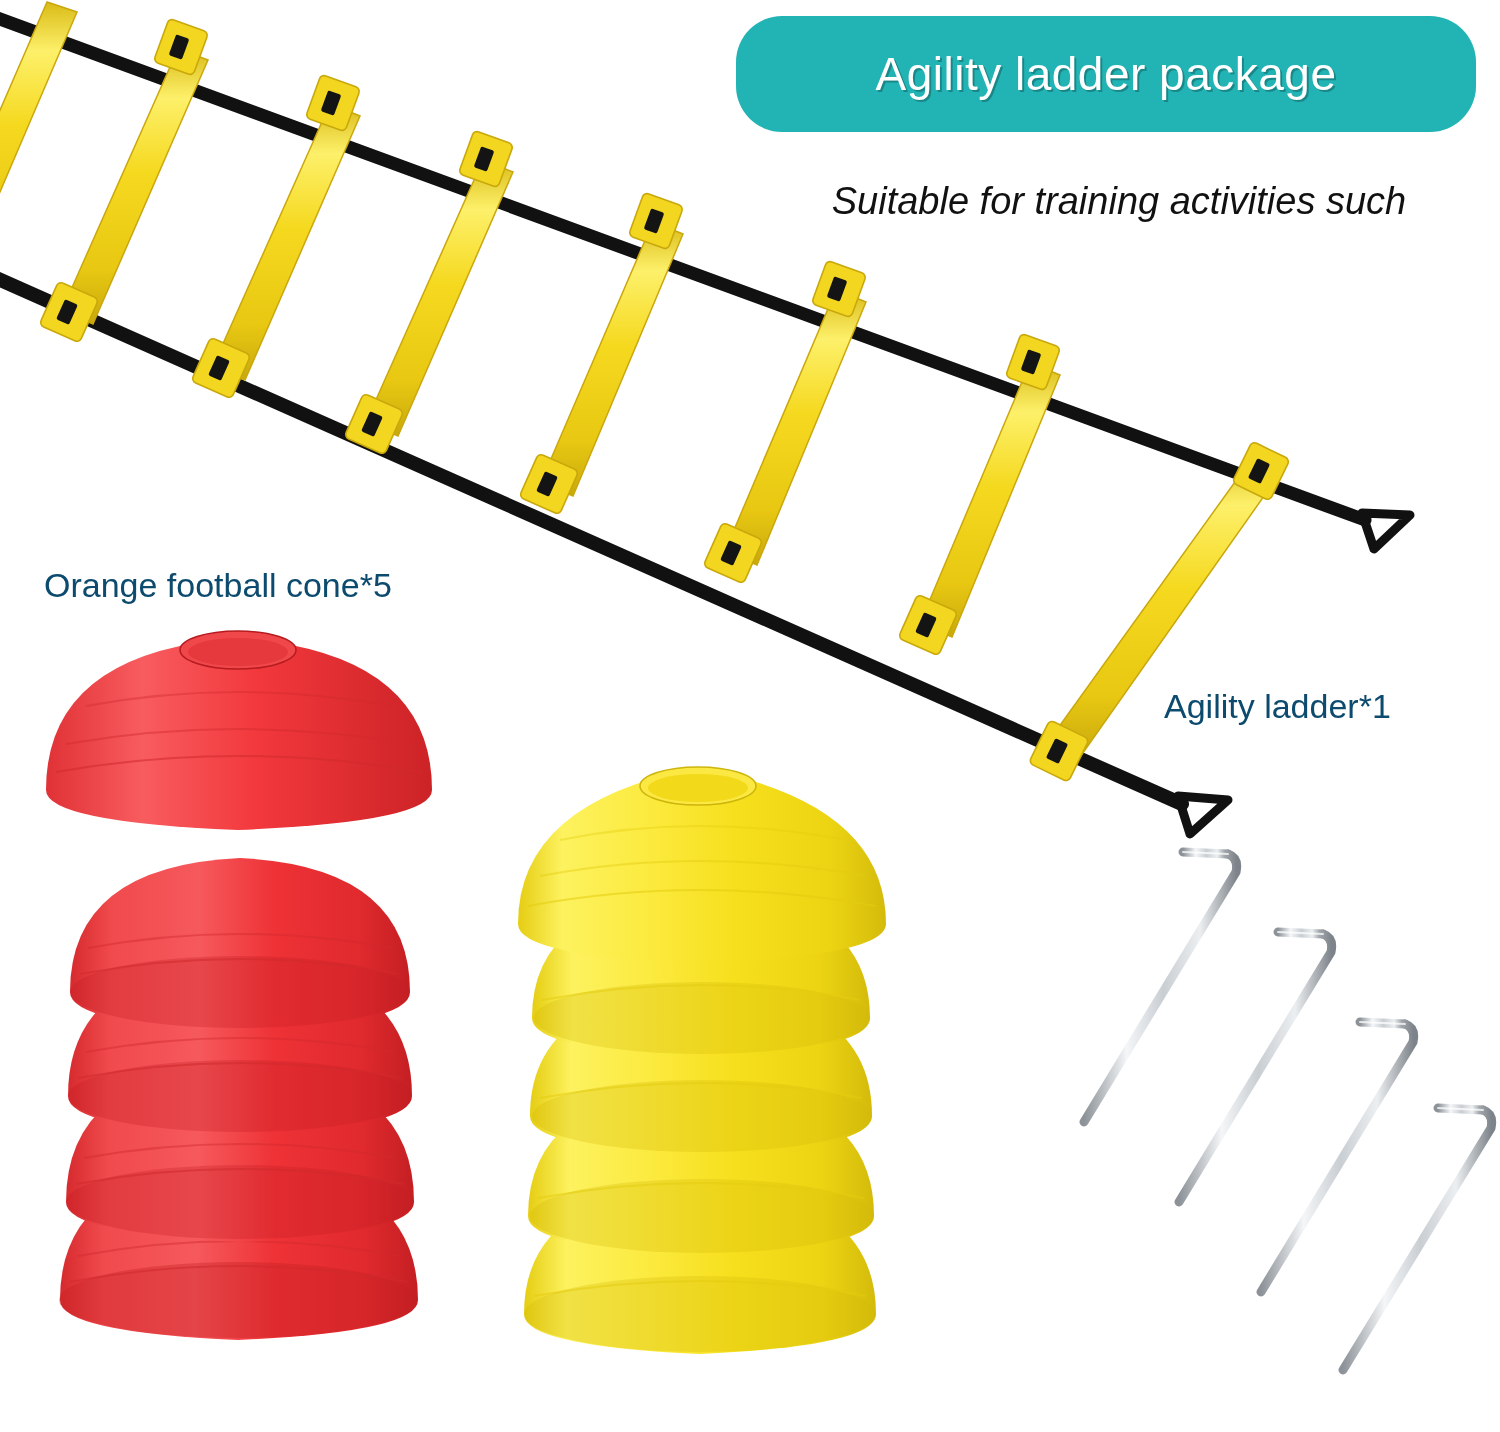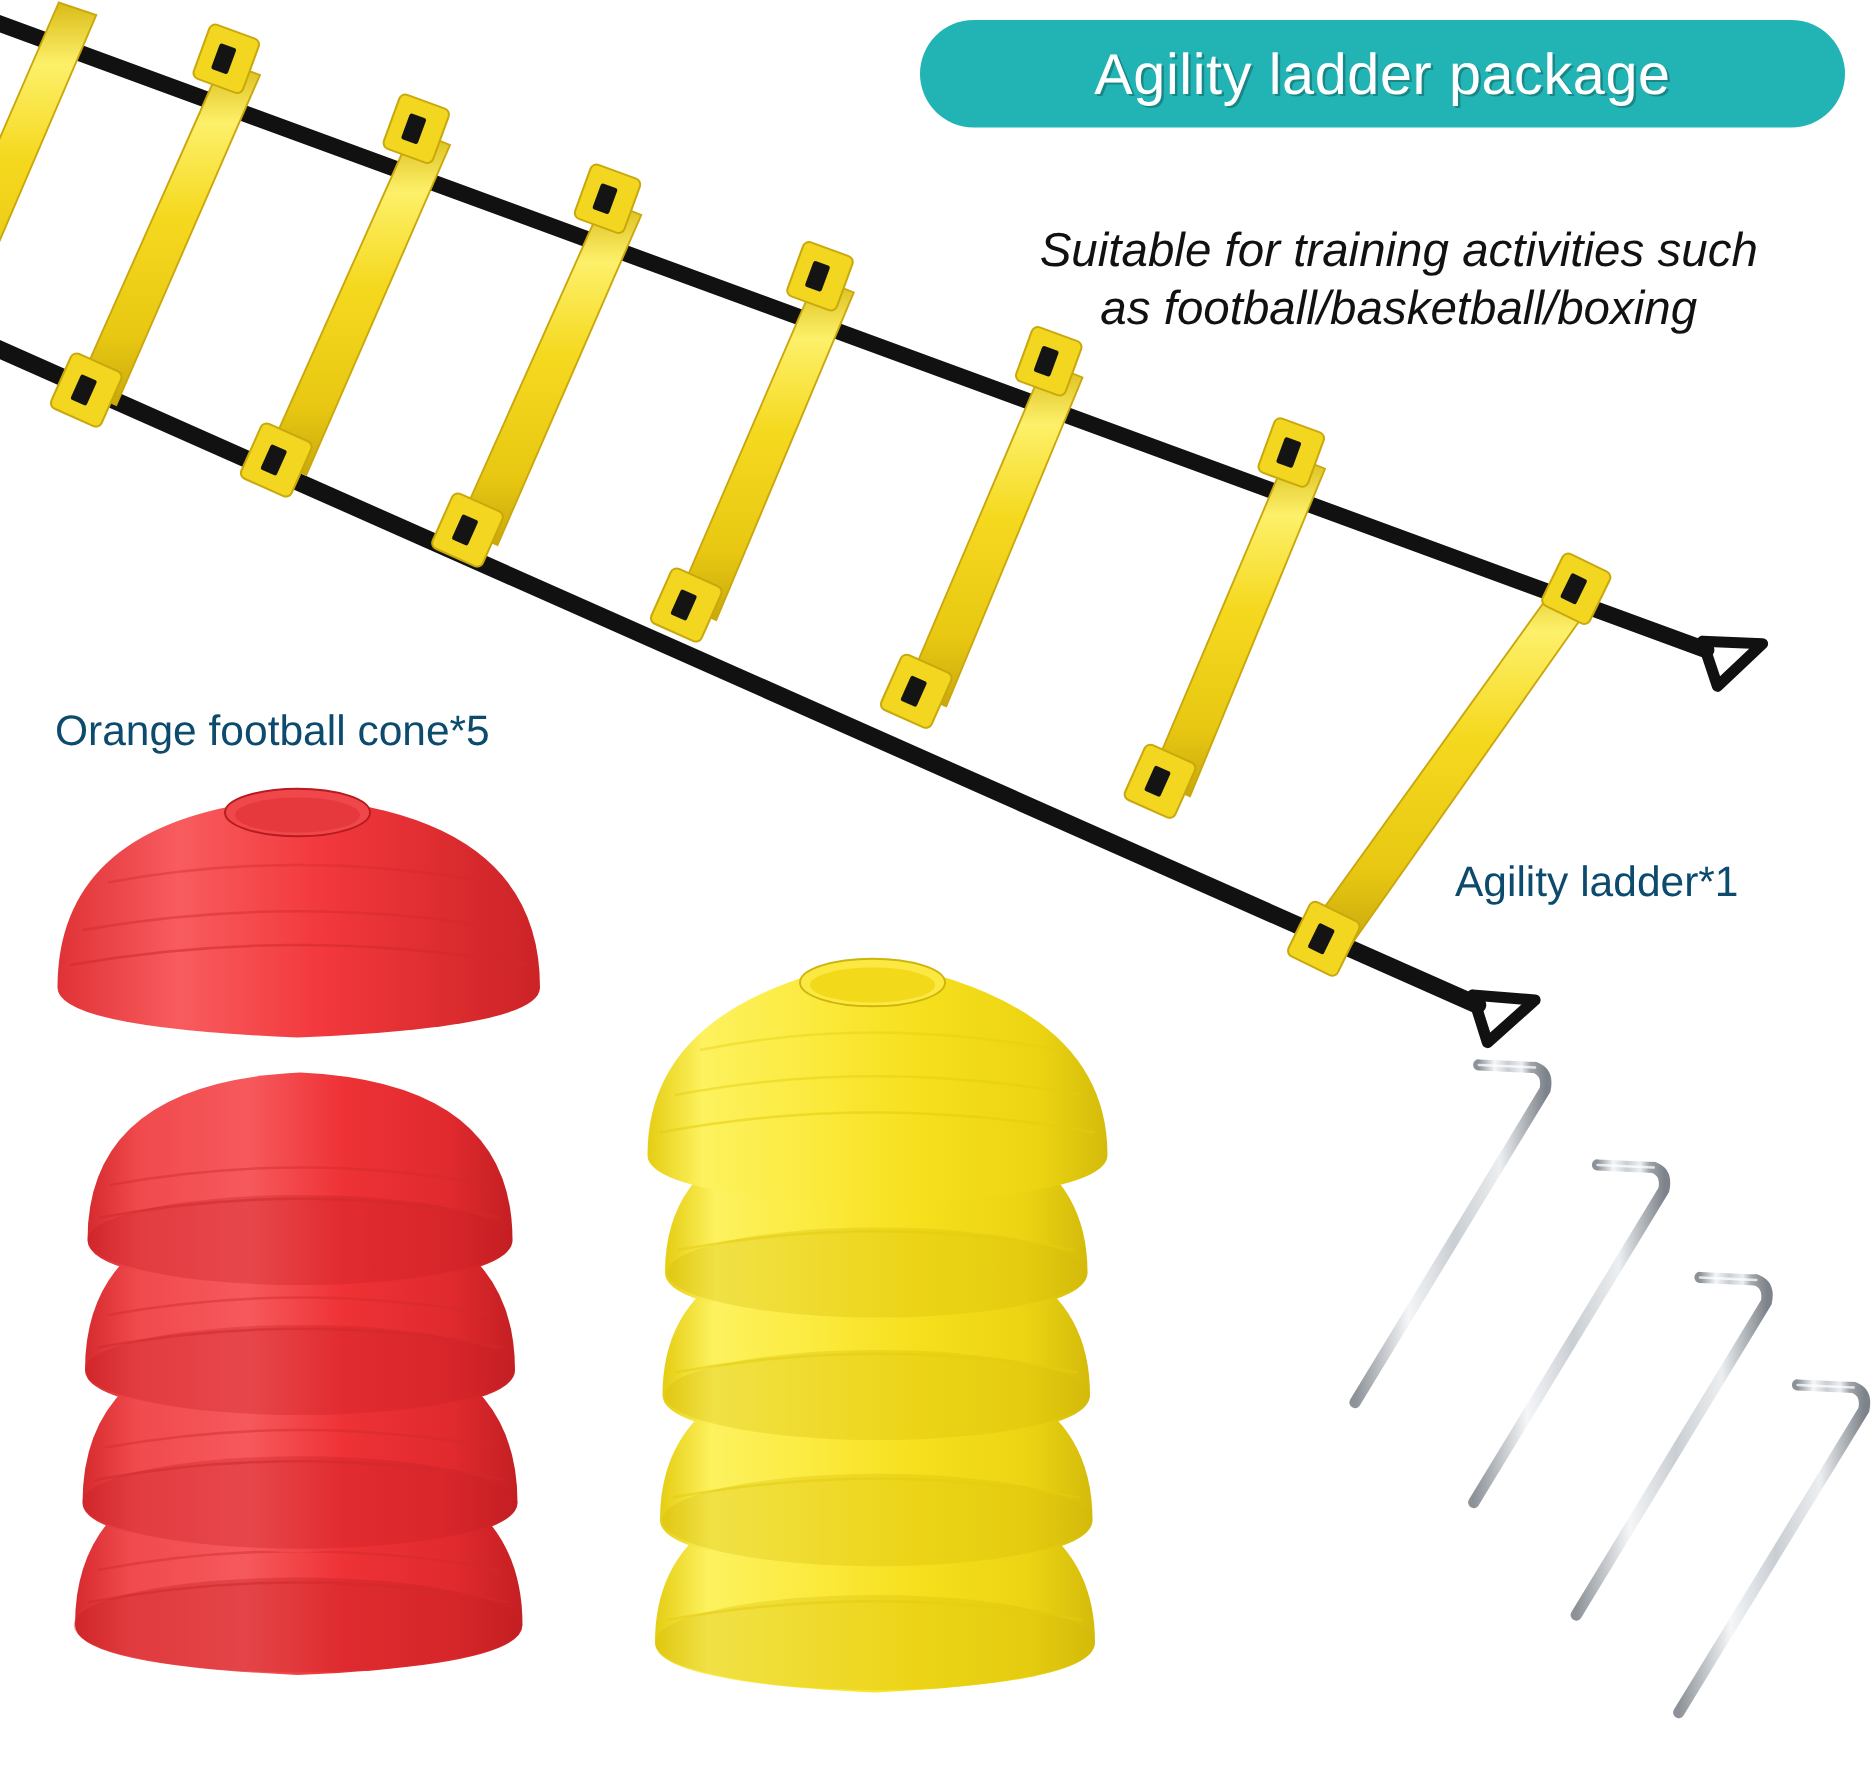--- a/index.html
+++ b/index.html
@@ -1,21 +1,21 @@
 <!DOCTYPE html>
 <html><head>
 <meta charset="utf-8">
 <style>
   html,body{margin:0;padding:0;background:#ffffff;}
   body{width:1500px;height:1432px;overflow:hidden;font-family:"Liberation Sans",sans-serif;}
   #stage{position:relative;width:1500px;height:1432px;background:#fff;overflow:hidden;}
 
   
   .title-badge{
-    position:absolute;left:736px;top:16px;width:740px;height:86px;
+    position:absolute;left:736px;top:16px;width:740px;height:116px;
     border-radius:46px;
     display:flex;align-items:center;justify-content:center;
     box-sizing:border-box;
   }
   .title-badge span{
     font-size:46px;color:#ffffff;letter-spacing:.5px;
     text-shadow:2px 2px 0 rgba(0,0,0,.25);
     white-space:nowrap;
   }
 
@@ -258,19 +258,18 @@
       </g>
     </g>
   </svg>
 
   <div class="title-badge" id="title-badge" style="background: rgb(34, 180, 180);">
     <span style="color: rgb(255, 255, 255);">Agility ladder package</span>
   </div>
 
   <div class="desc" style="color: rgb(17, 17, 17); font-style: italic;">
     <div>Suitable for training activities such</div>
-    <div>as football/basketball/boxing</div>
   </div>
 
   <div class="label" id="lbl-orange">Orange football cone*5</div>
   <div class="label" id="lbl-ladder">Agility ladder*1</div>
 
 </div>
 
 </body></html>

